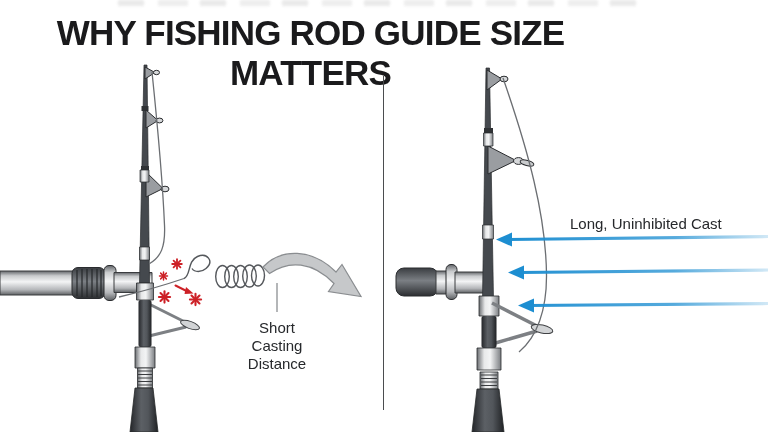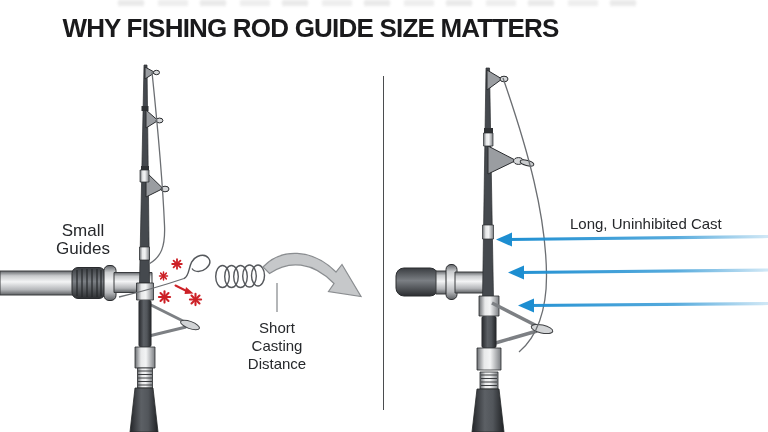--- a/index.html
+++ b/index.html
@@ -3,21 +3,21 @@
 <meta charset="utf-8">
 <style>
   html,body{margin:0;padding:0;background:#ffffff;}
   .stage{
     position:relative;width:768px;height:432px;overflow:hidden;background:#ffffff;
     font-family:"Liberation Sans","DejaVu Sans",sans-serif;color:#1f2124;
   }
   .stage svg{position:absolute;left:0;top:0;}
   .title{
     position:absolute;top:13px;left:0;width:621px;text-align:center;
-    font-size:26px;font-weight:bold;letter-spacing:-0.8px;color:#1a1a1c;
+    font-size:35px;font-weight:bold;letter-spacing:-0.8px;color:#1a1a1c;
   }
   .label{
     position:absolute;font-size:17px;line-height:1.06;text-align:center;color:#26282b;
   }
   .label.small-guides{left:50px;top:222px;width:66px;}
   .label.large-guides{left:398px;top:222px;width:66px;}
   .annotation{
     position:absolute;font-size:15px;line-height:1.2;color:#26282b;
   }
   .annotation.short-cast{left:241px;top:319px;width:72px;text-align:center;}
@@ -211,17 +211,16 @@
       <line x1="519" y1="272.5" x2="768" y2="270"></line>
       <line x1="529" y1="305.5" x2="768" y2="303.5"></line>
     </g>
     <g fill="#1d8ed1">
       <polygon points="496,239.5 512,232.5 512,246.5"></polygon>
       <polygon points="508,272.5 524,265.5 524,279.5"></polygon>
       <polygon points="518,305.5 534,298.5 534,312.5"></polygon>
     </g>
   </svg>
 
-  <div class="label small-guides">Small Guides</div>
   <div class="annotation long-cast">Long, Uninhibited Cast</div>
   <div class="annotation short-cast">Short Casting Distance</div>
 
 </div>
 
 </body></html>

